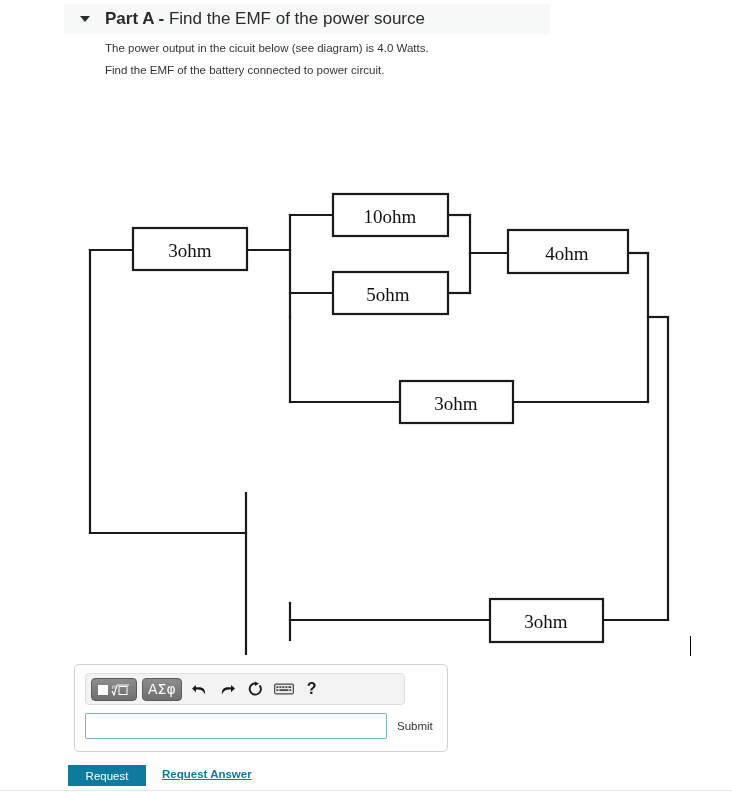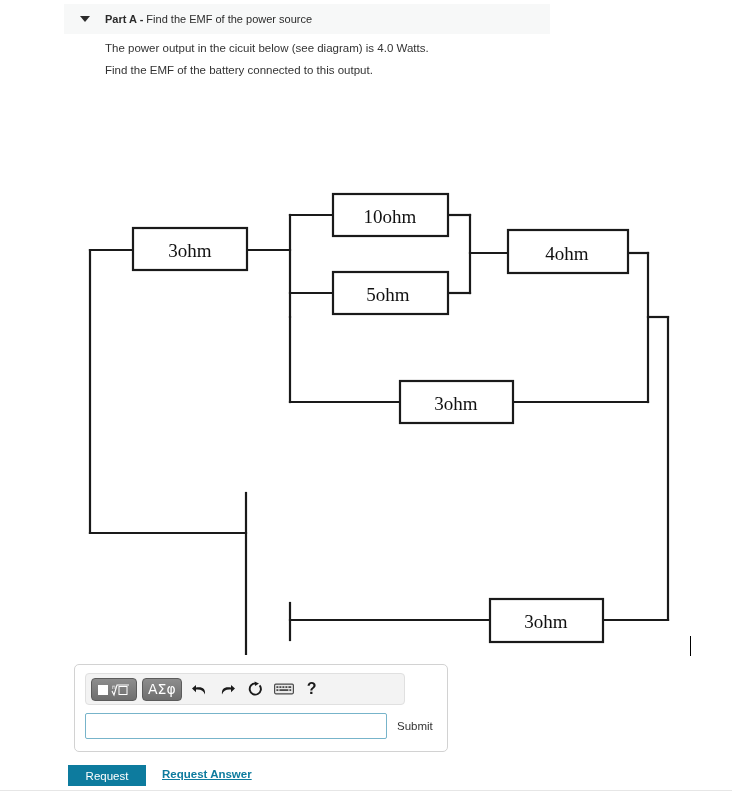--- a/index.html
+++ b/index.html
@@ -35,21 +35,21 @@
     margin-left: 8px;
     cursor: pointer;
   }
   .caret-down {
     width: 0; height: 0;
     border-left: 5px solid transparent;
     border-right: 5px solid transparent;
     border-top: 6px solid #2b2b2b;
   }
   #part-title {
-    font-size: 11px;
+    font-size: 17px;
     margin-left: 7px;
     white-space: nowrap;
   }
   #part-title .strong { font-weight: bold; }
 
   
   .prompt-line {
     position: absolute;
     left: 105px;
     font-size: 11.5px;
@@ -218,21 +218,21 @@
 <div id="part-header">
   <div id="collapse-toggle">
     <div class="caret-down"></div>
   </div>
   <div id="part-title">
     <span class="strong">Part A -</span><span> Find the EMF of the power source</span>
   </div>
 </div>
 
 <div class="prompt-line" id="prompt-1">The power output in the cicuit below (see diagram) is 4.0 Watts.</div>
-<div class="prompt-line" id="prompt-2">Find the EMF of the battery connected to this output.</div>
+<div class="prompt-line" id="prompt-2">Find the EMF of the battery connected to power circuit.</div>
 
 <div id="circuit">
   <svg width="732" height="570" viewBox="0 0 732 570" xmlns="http://www.w3.org/2000/svg">
     <g stroke="#1a1a1a" stroke-width="2.2" fill="none" stroke-linecap="square">
 
       <path d="M 90,165 L 133,165"></path>
       <path d="M 90,165 L 90,448"></path>
       <path d="M 90,448 L 246,448"></path>
 
       <path d="M 247,165 L 290,165"></path>

